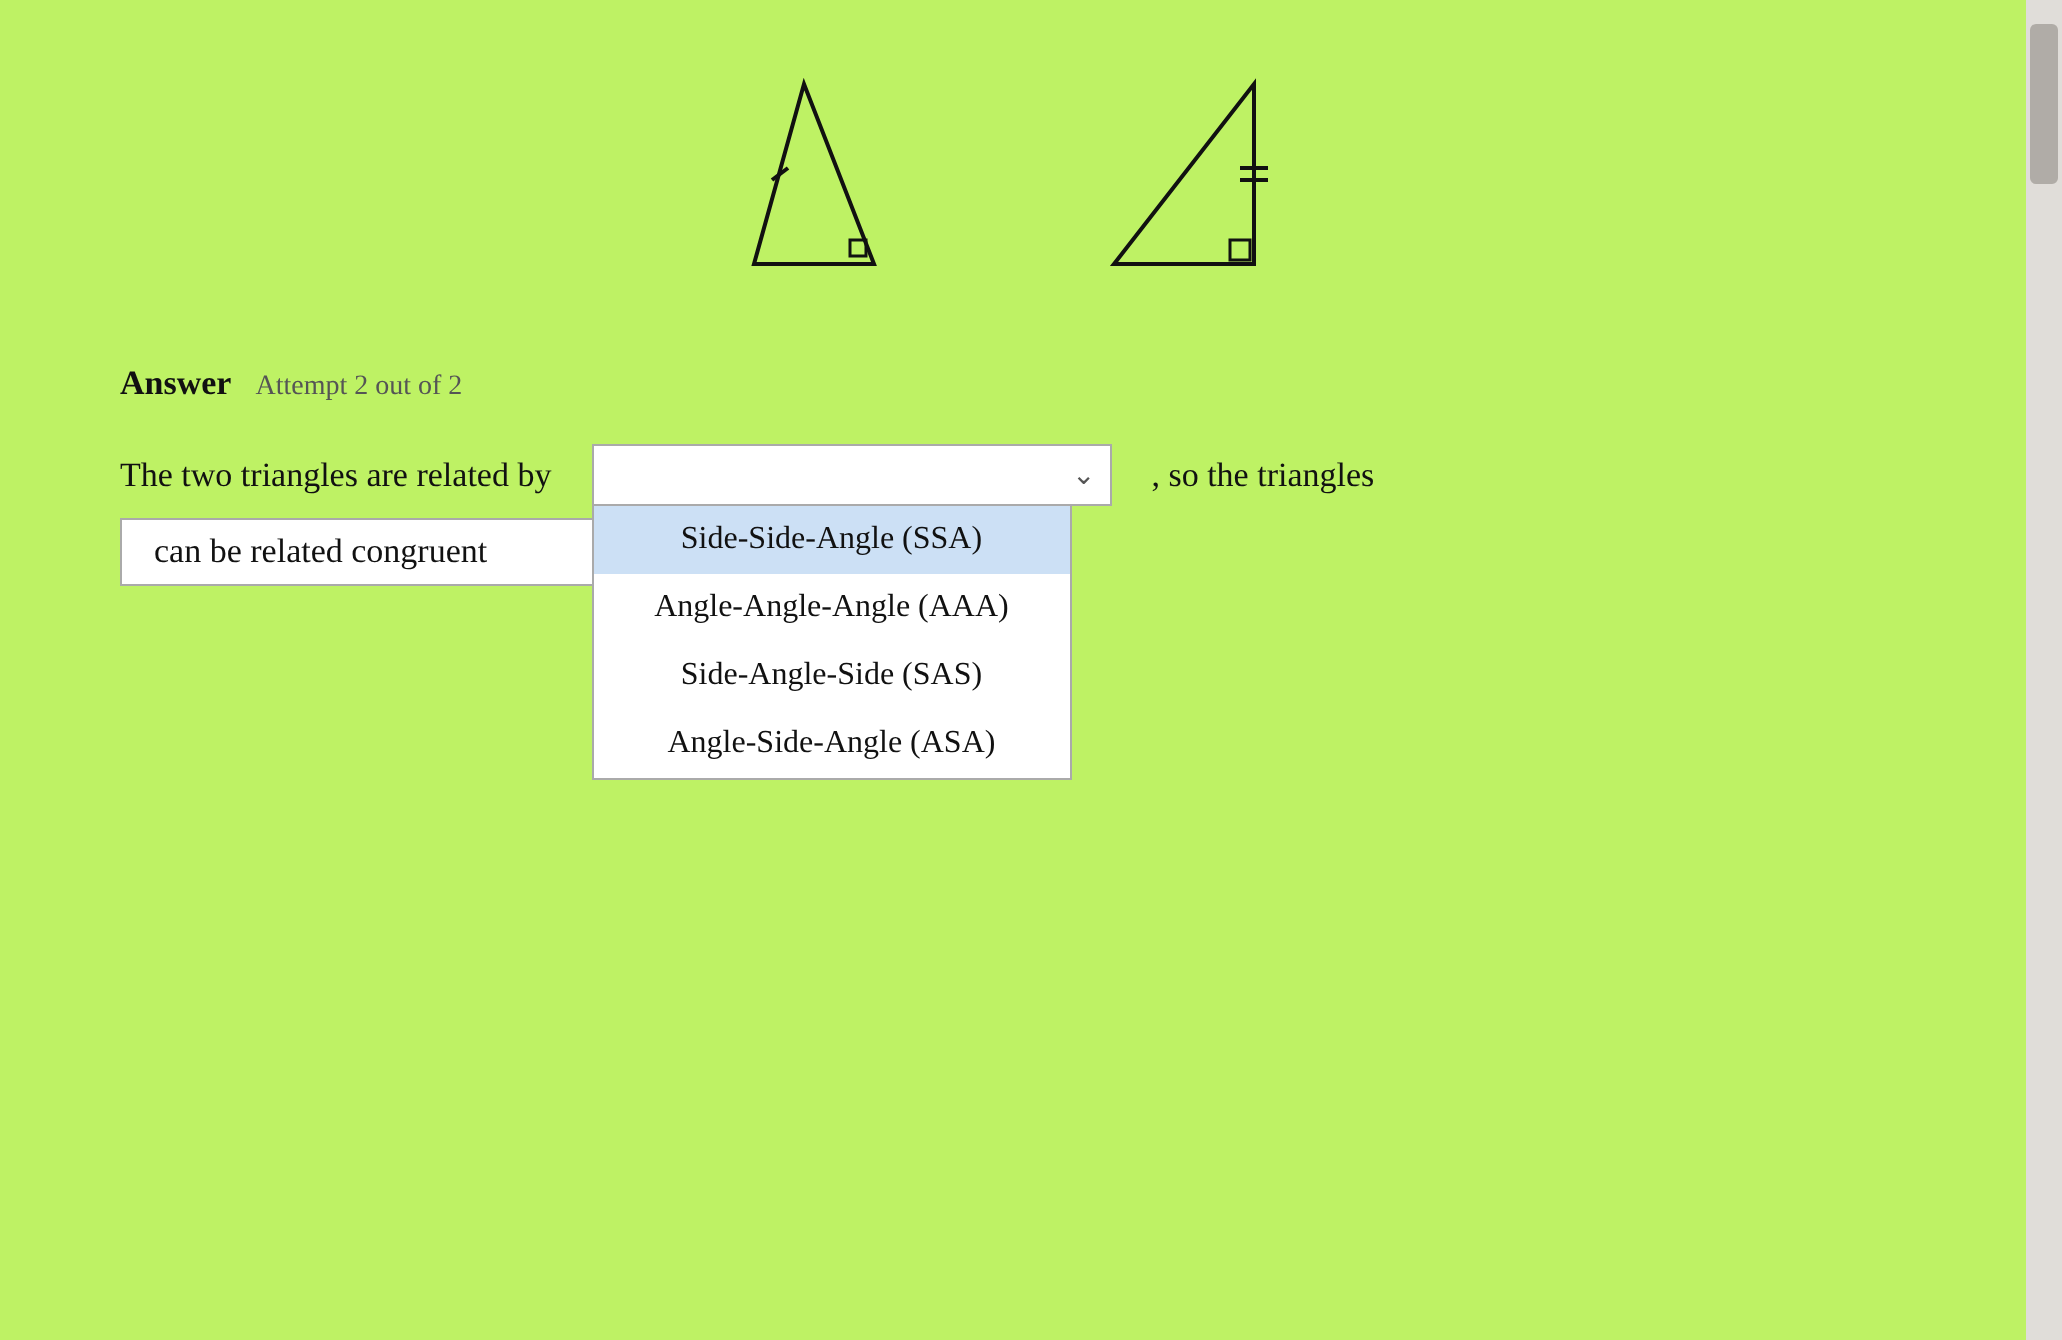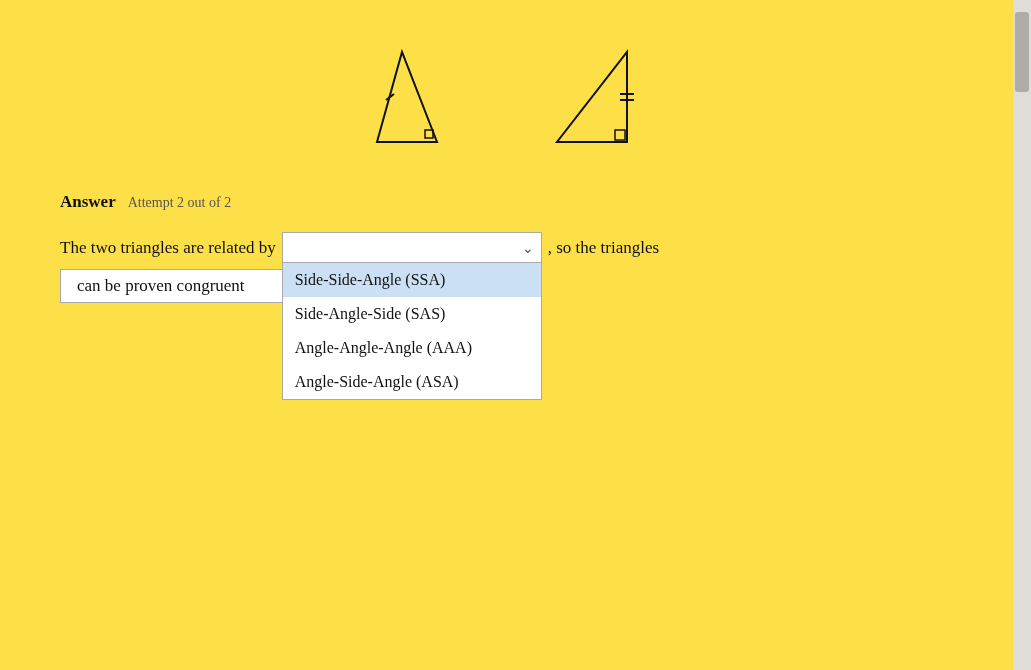--- a/index.html
+++ b/index.html
@@ -9,22 +9,22 @@
       background: #f0eeec;
       width: 1031px;
       height: 670px;
       overflow: hidden;
       display: flex;
       align-items: stretch;
     }
 
     .main-content {
       flex: 1;
-      background: #fde047;
-      padding: 32px 60px;
+      background: #bef264;
+      padding: 22px 60px;
       position: relative;
     }
 
     
     .diagram-area {
       display: flex;
       justify-content: center;
       align-items: center;
       gap: 60px;
       margin-bottom: 40px;
@@ -53,21 +53,21 @@
     .attempt-text {
       font-size: 14px;
       color: #555;
     }
 
     
     .sentence-row {
       display: flex;
       align-items: center;
       flex-wrap: wrap;
-      gap: 6px;
+      gap: 20px;
       font-size: 17px;
       color: #111;
       margin-bottom: 6px;
     }
 
     .select-wrapper {
       position: relative;
       display: inline-block;
     }
 
@@ -125,27 +125,28 @@
       font-family: Arial, sans-serif;
       cursor: pointer;
       margin-top: 4px;
     }
 
     
     .dropdown-list {
       position: absolute;
       top: 100%;
       left: 0;
-      width: 260px;
+      width: 240px;
       background: white;
       border: 1.5px solid #aaa;
       border-top: none;
       z-index: 100;
       font-size: 16px;
       font-family: Georgia, serif;
+      text-align: center;
     }
 
     .dropdown-list-item {
       padding: 8px 12px;
       cursor: pointer;
       color: #111;
     }
 
     .dropdown-list-item.highlighted {
       background: #cce0f5;
@@ -216,33 +217,33 @@
         <option value="SAS">Side-Angle-Side (SAS)</option>
         <option value="AAA">Angle-Angle-Angle (AAA)</option>
         <option value="HL">Hypotenuse-Leg (HL)</option>
         <option value="ASA">Angle-Side-Angle (ASA)</option>
       </select>
       <span class="chevron-icon">⌄</span>
 
       
       <div class="dropdown-list">
         <div class="dropdown-list-item highlighted">Side-Side-Angle (SSA)</div>
+        <div class="dropdown-list-item">Angle-Angle-Angle (AAA)</div>
         <div class="dropdown-list-item">Side-Angle-Side (SAS)</div>
-        <div class="dropdown-list-item">Angle-Angle-Angle (AAA)</div>
         <div class="dropdown-list-item">Angle-Side-Angle (ASA)</div>
       </div>
     </div>
 
     <span>, so the triangles</span>
   </div>
 
   
   <div class="continuation-row">
     <div class="continuation-box">
-      <span>can be proven congruent</span>
+      <span>can be related congruent</span>
     </div>
   </div>
 
   
 
 </div>
 
 <div class="right-scrollbar">
   <div class="scrollbar-thumb"></div>
 </div>

